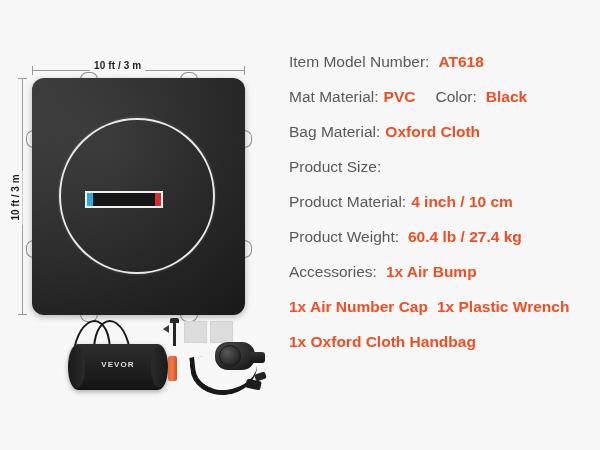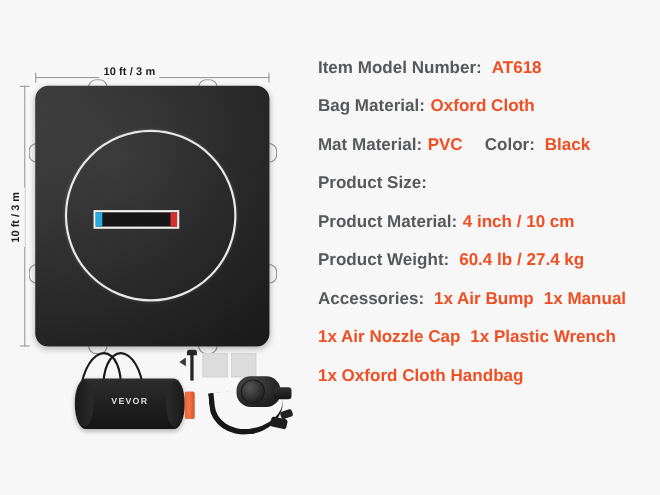--- a/index.html
+++ b/index.html
@@ -352,21 +352,21 @@
   }
   .spec-row {
     height: 35px;
     display: flex;
     align-items: center;
     white-space: nowrap;
   }
   .spec-label {
     font-size: 15.5px;
     color: #58595b;
-    font-weight: bold;
+    font-weight: normal;
   }
   .spec-value {
     font-size: 15.5px;
     color: #f04e23;
     font-weight: bold;
   }
   .gap-sm { display: inline-block; width: 5px; }
   .gap-md { display: inline-block; width: 20px; }
   .gap-lg { display: inline-block; width: 9px; }
   .spec-cont {
@@ -444,36 +444,36 @@
 
   <div id="spec-list">
 
     <div class="spec-row">
       <span class="spec-label">Item Model Number:</span>
       <span class="gap-lg"></span>
       <span class="spec-value">AT618</span>
     </div>
 
     <div class="spec-row">
-      <span class="spec-label">Bag Material:</span>
-      <span class="gap-sm"></span>
-      <span class="spec-value">Oxford Cloth</span>
-    </div>
-
-    <div class="spec-row">
       <span class="spec-label">Mat Material:</span>
       <span class="gap-sm"></span>
       <span class="spec-value">PVC</span>
       <span class="gap-md"></span>
       <span class="spec-label">Color:</span>
       <span class="gap-lg"></span>
       <span class="spec-value">Black</span>
     </div>
 
     <div class="spec-row">
+      <span class="spec-label">Bag Material:</span>
+      <span class="gap-sm"></span>
+      <span class="spec-value">Oxford Cloth</span>
+    </div>
+
+    <div class="spec-row">
       <span class="spec-label">Product Size:</span>
       <span class="gap-lg"></span>
     </div>
 
     <div class="spec-row">
       <span class="spec-label">Product Material:</span>
       <span class="gap-sm"></span>
       <span class="spec-value">4 inch / 10 cm</span>
     </div>
 
@@ -481,25 +481,24 @@
       <span class="spec-label">Product Weight:</span>
       <span class="gap-lg"></span>
       <span class="spec-value">60.4 lb / 27.4 kg</span>
     </div>
 
     <div class="spec-row">
       <span class="spec-label">Accessories:</span>
       <span class="gap-lg"></span>
       <span class="spec-value">1x Air Bump</span>
       <span class="gap-lg"></span>
-      <span class="spec-value">1x Manual</span>
-    </div>
-
-    <div class="spec-row">
-      <span class="spec-cont">1x Air Nozzle Cap</span>
+    </div>
+
+    <div class="spec-row">
+      <span class="spec-cont">1x Air Number Cap</span>
       <span class="gap-lg"></span>
       <span class="spec-cont">1x Plastic Wrench</span>
     </div>
 
 
     <div class="spec-row">
       <span class="spec-cont">1x Oxford Cloth Handbag</span>
     </div>
 
   </div>

